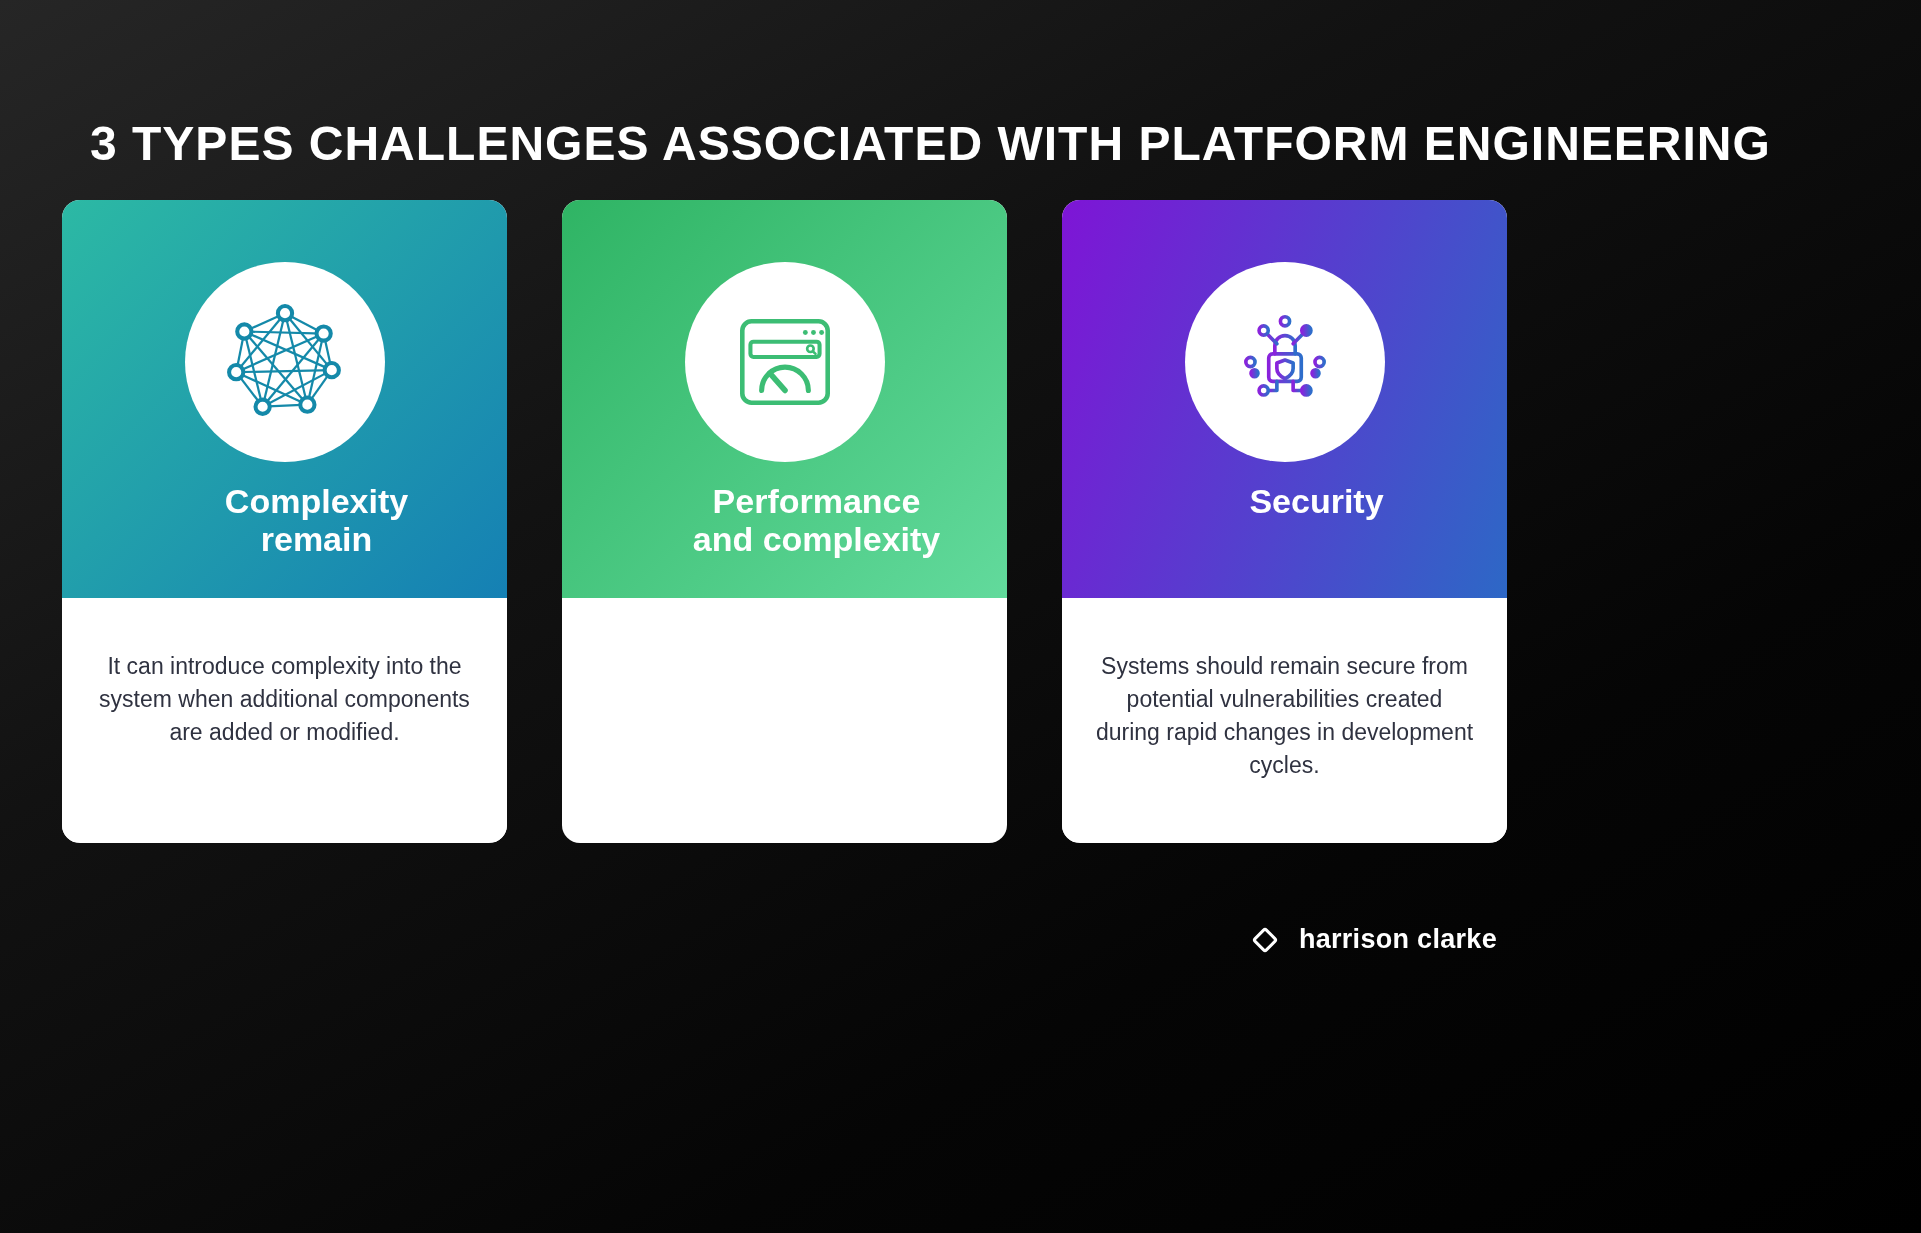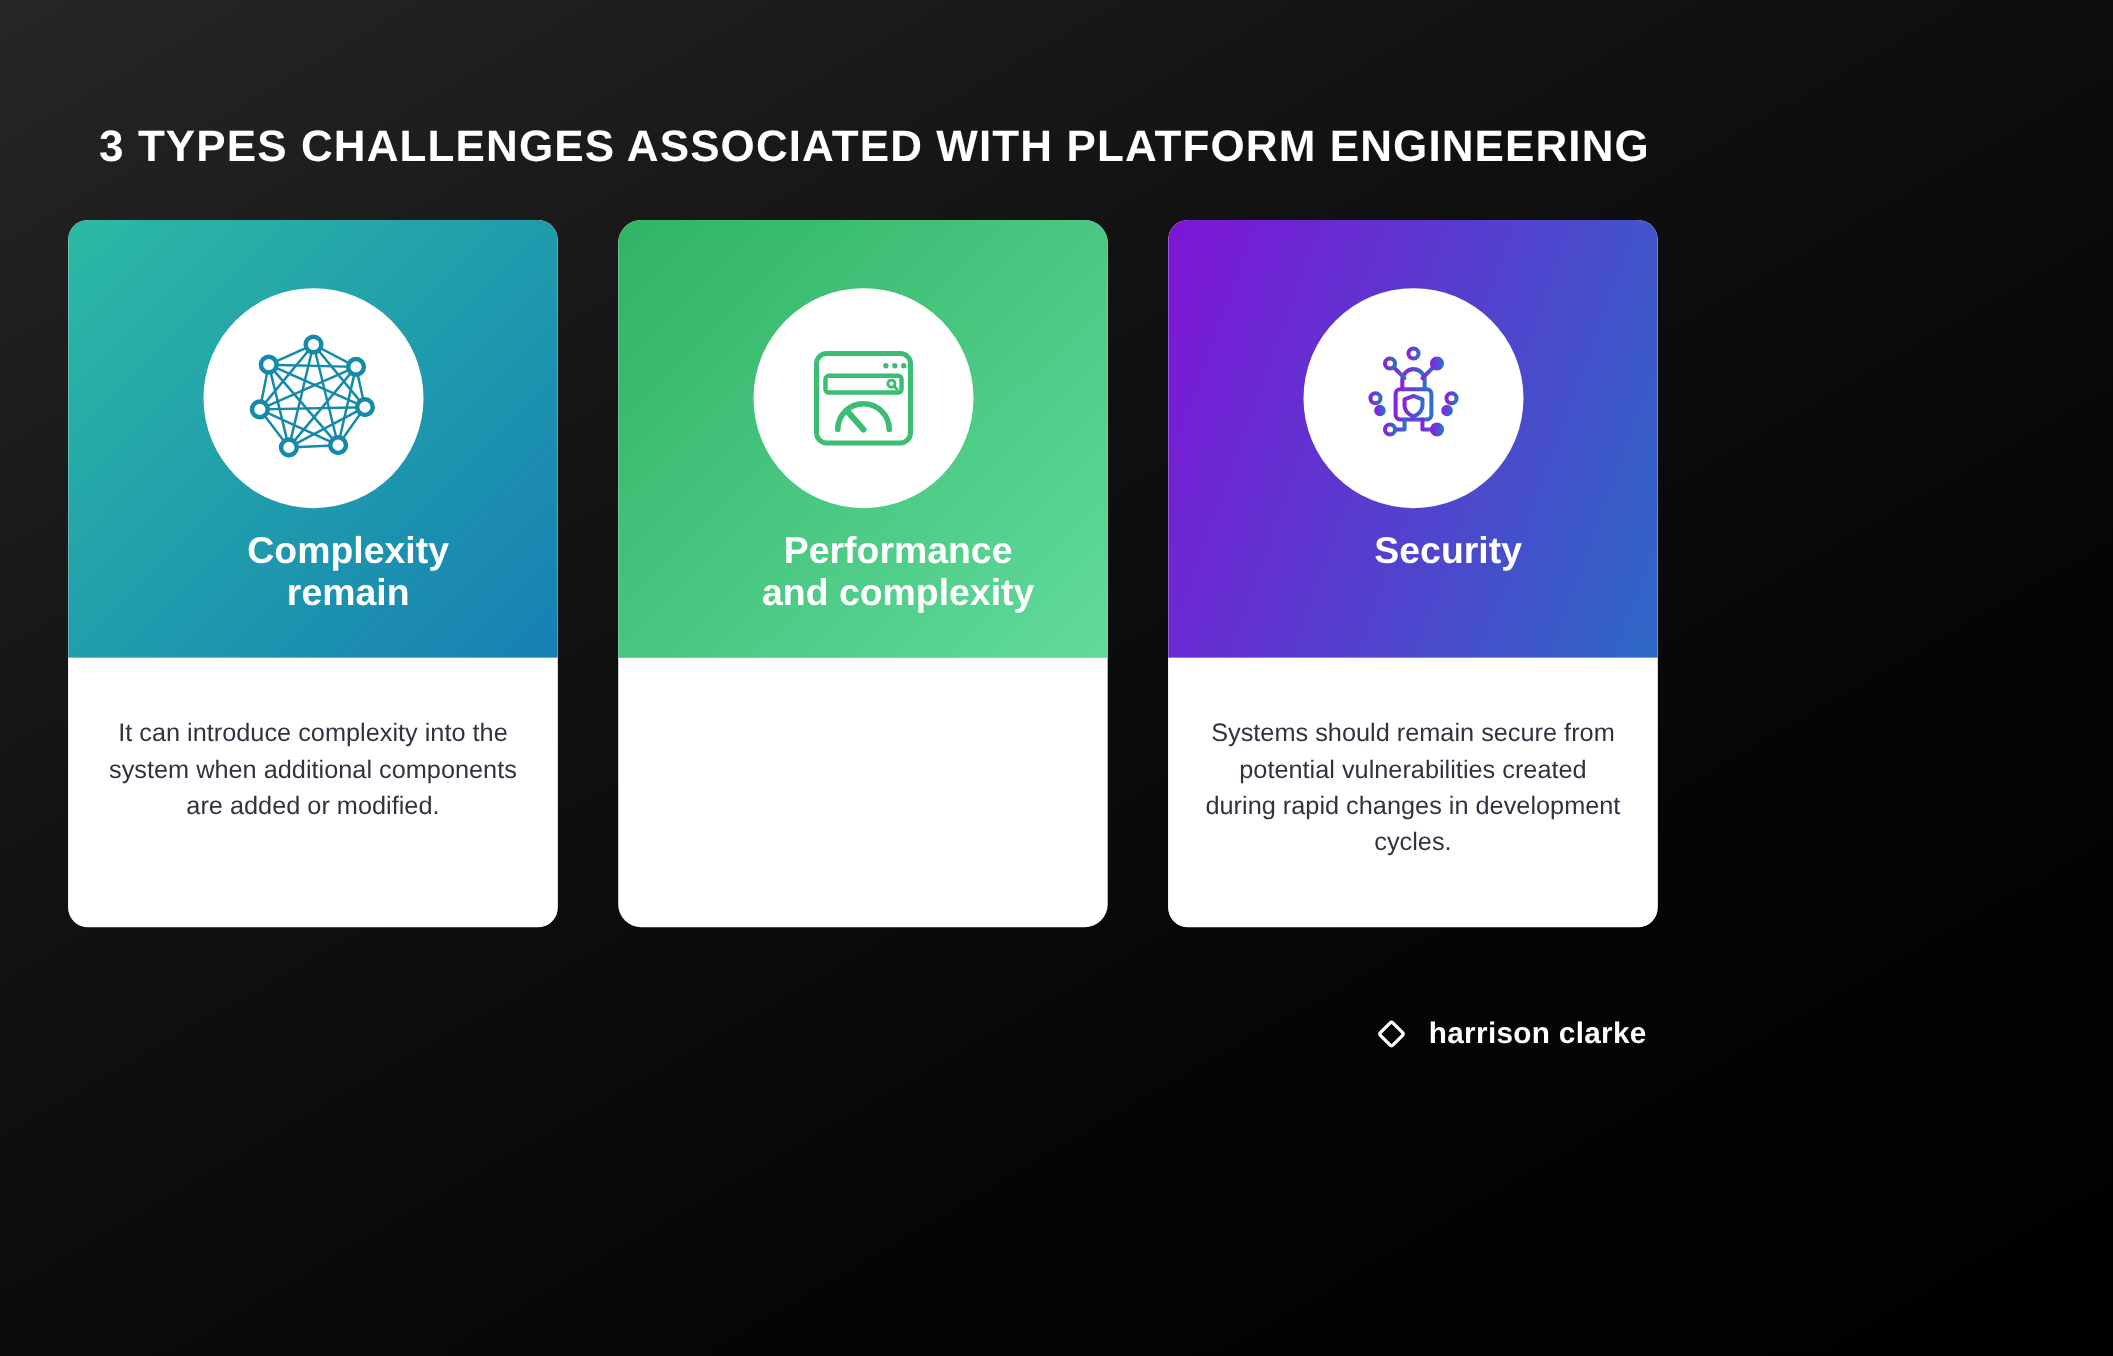--- a/index.html
+++ b/index.html
@@ -13,36 +13,36 @@
     width: 1921px;
     height: 1233px;
     overflow: hidden;
     background: linear-gradient(150deg, #262626 0%, #121212 35%, #050505 70%, #000 100%);
   }
   .main-title {
     position: absolute;
     left: 90px;
     top: 84px;
     color: #ffffff;
-    font-size: 40px;
+    font-size: 48px;
     font-weight: 700;
     letter-spacing: 1px;
     text-transform: uppercase;
   }
   .card {
     position: absolute;
     top: 200px;
     width: 445px;
     height: 643px;
     border-radius: 18px;
     overflow: hidden;
     background: #ffffff;
   }
   .card-1 { left: 62px; }
-  .card-2 { left: 562px; border-radius: 21px; }
+  .card-2 { left: 562px; }
   .card-3 { left: 1062px; }
   .card-top {
     position: relative;
     height: 398px;
     width: 100%;
   }
   .icon-circle {
     position: absolute;
     left: 50%;
     top: 62px;

